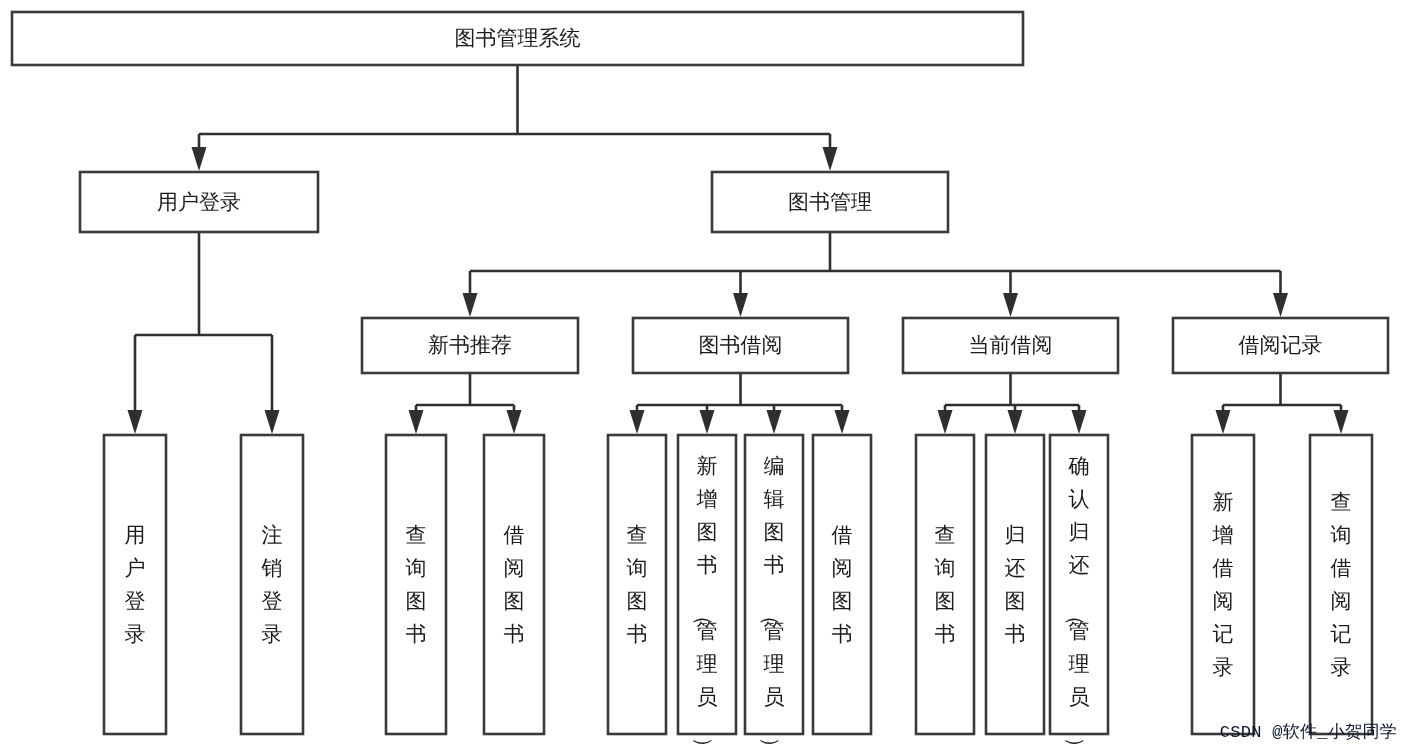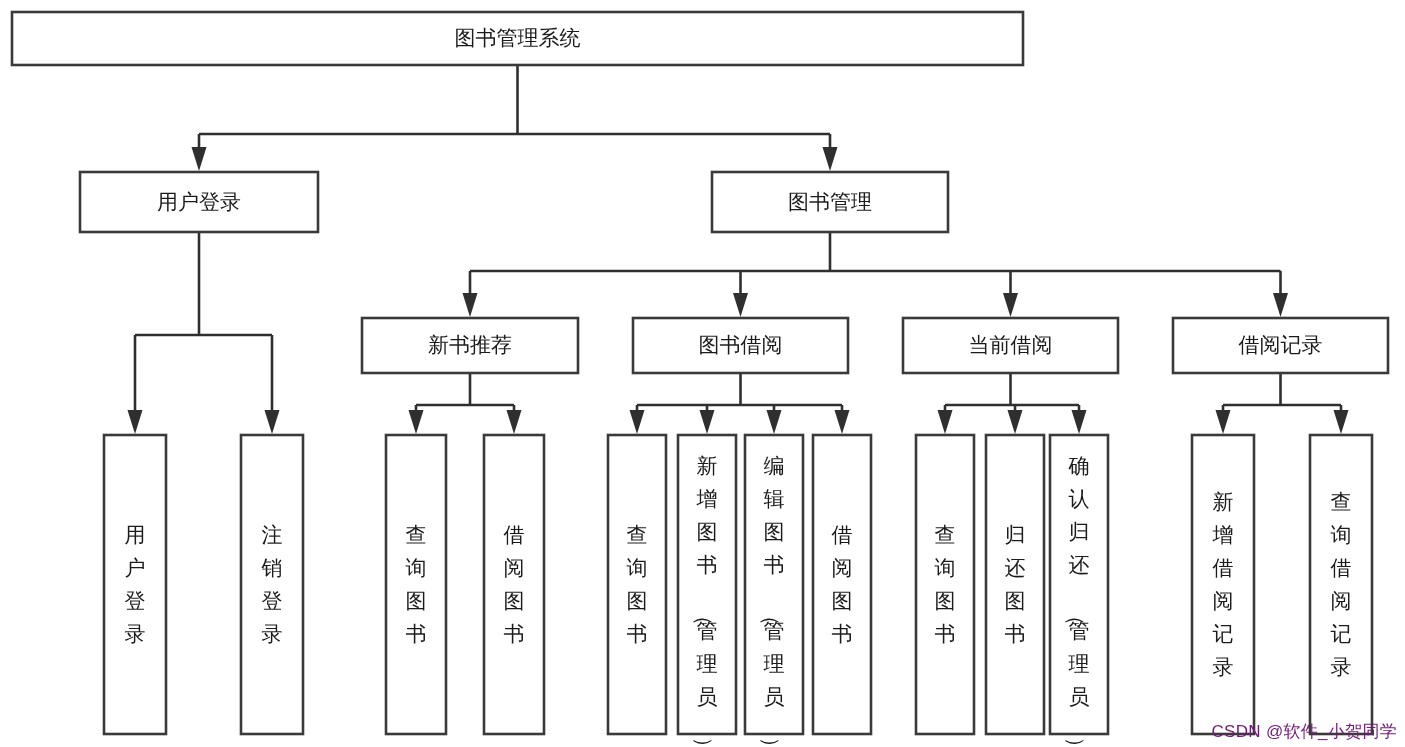--- a/index.html
+++ b/index.html
@@ -51,23 +51,23 @@
   .node-label-v {
     font-family: "Liberation Sans", "DejaVu Sans", sans-serif;
     font-size: 21px;
     fill: #1b1b1b;
     text-anchor: middle;
   }
   .watermark-text {
     position: absolute;
     right: 8px;
     bottom: 4px;
-    font-family: Liberation Sans, sans-serif;
+    font-family: Liberation Mono, monospace;
     font-size: 17px;
-    color: #701a75;
+    color: #0f172a;
     white-space: nowrap;
     letter-spacing: 0.3px;
     user-select: none;
   }
 </style>
 </head>
 <body>
 
 <div id="diagram-root">
   <svg id="flow-svg" viewBox="0 0 1405 747">

